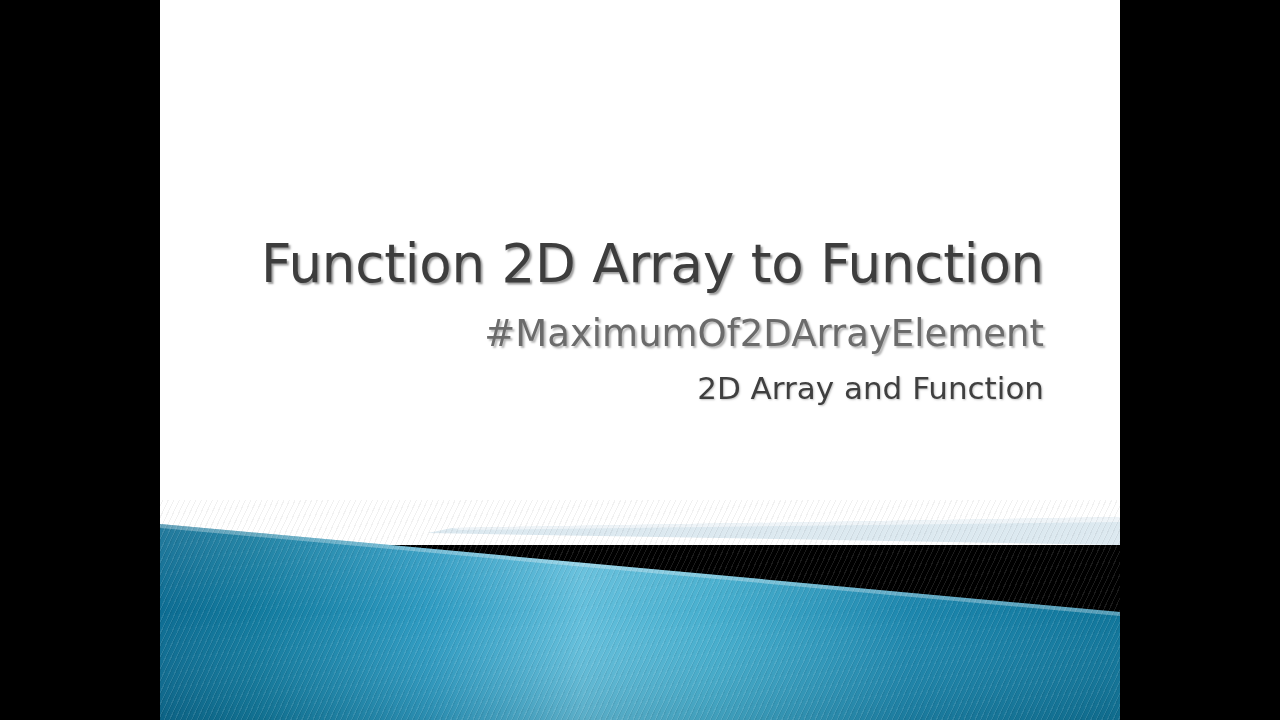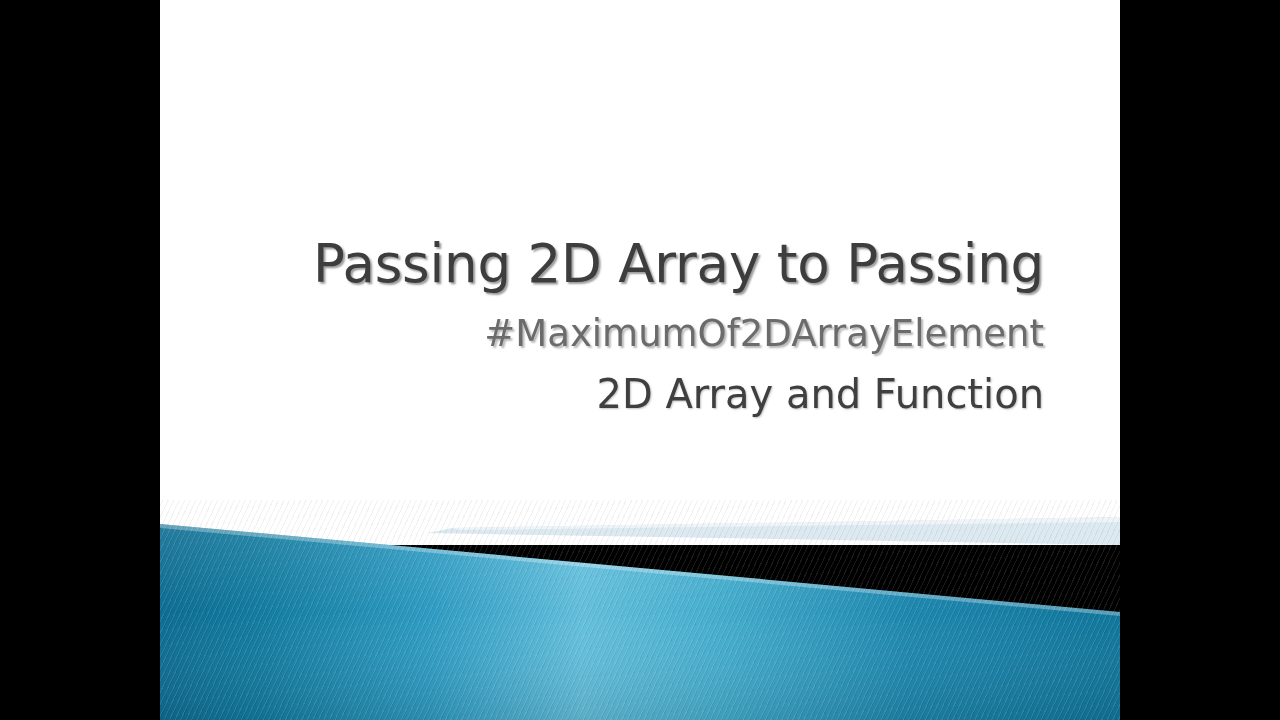--- a/index.html
+++ b/index.html
@@ -126,21 +126,21 @@
     font-weight: 400;
     line-height: 1.18;
     color: #6b6b6b;
     margin-top: 20px;
     text-shadow: 2px 2px 2px rgba(165,165,165,0.8);
     white-space: nowrap;
   }
 
   .tagline-line {
     font-family: "DejaVu Sans", "Liberation Sans", sans-serif;
-    font-size: 40px;
+    font-size: 31px;
     font-weight: 400;
     line-height: 1.2;
     color: #3f3f3f;
     margin-top: 14px;
     text-shadow: 1px 1px 2px rgba(170,170,170,0.7);
     white-space: nowrap;
   }
 </style>
 </head>
 <body>
@@ -174,21 +174,21 @@
         </linearGradient>
       </defs>
       <polygon points="0,24 960,112 960,220 0,220" fill="url(#tealGrad)"></polygon>
       <polygon points="0,24 960,112 960,220 0,220" fill="url(#tealGradV)"></polygon>
       <polygon points="0,24 960,112 960,116 0,28" fill="#ffffff" opacity="0.30"></polygon>
     </svg>
 
     <div class="teal-texture"></div>
 
     <div class="text-block">
-      <div class="title-line">Passing 2D Array to Passing</div>
+      <div class="title-line">Function 2D Array to Function</div>
       <div class="subtitle-line">#MaximumOf2DArrayElement</div>
       <div class="tagline-line">2D Array and Function</div>
     </div>
 
   </div>
 
   <div class="letterbox left"></div>
   <div class="letterbox right"></div>
 
 </div>

